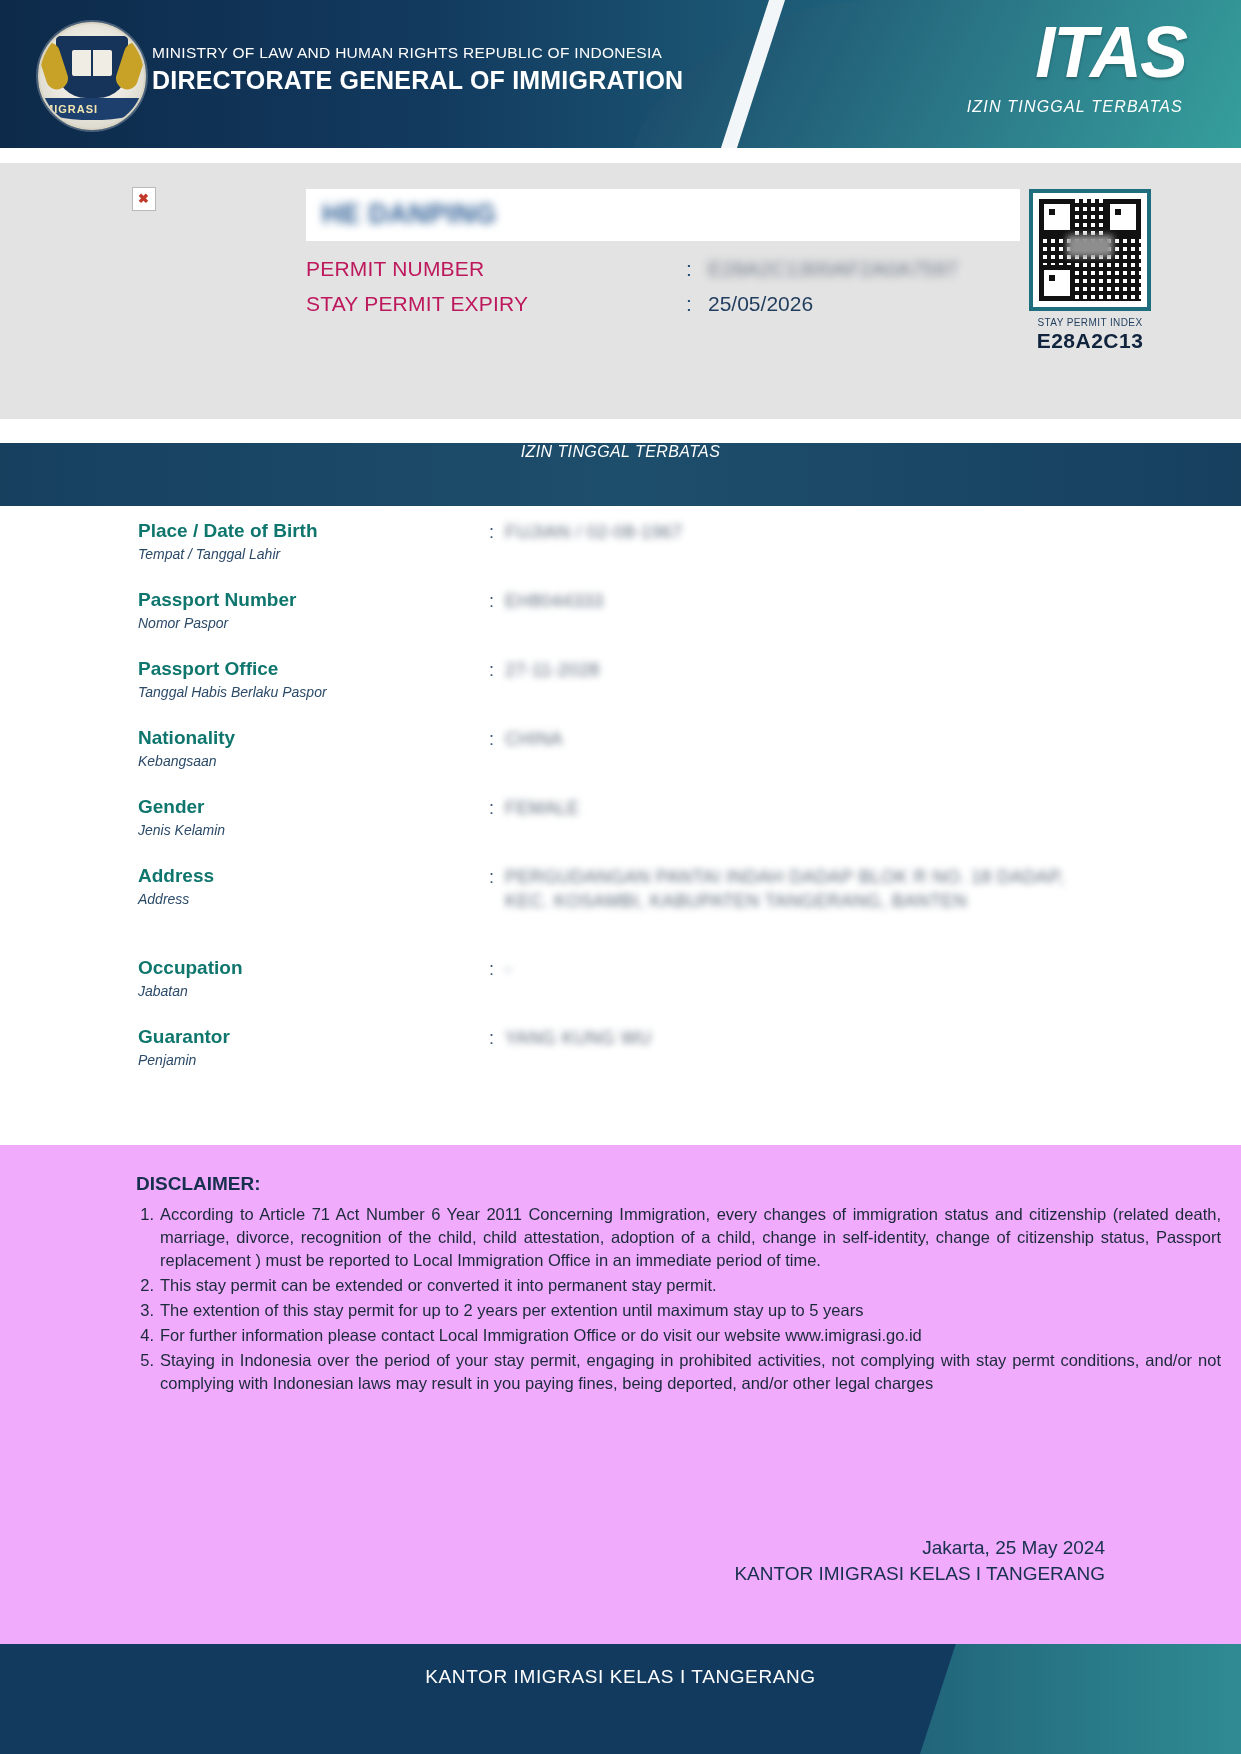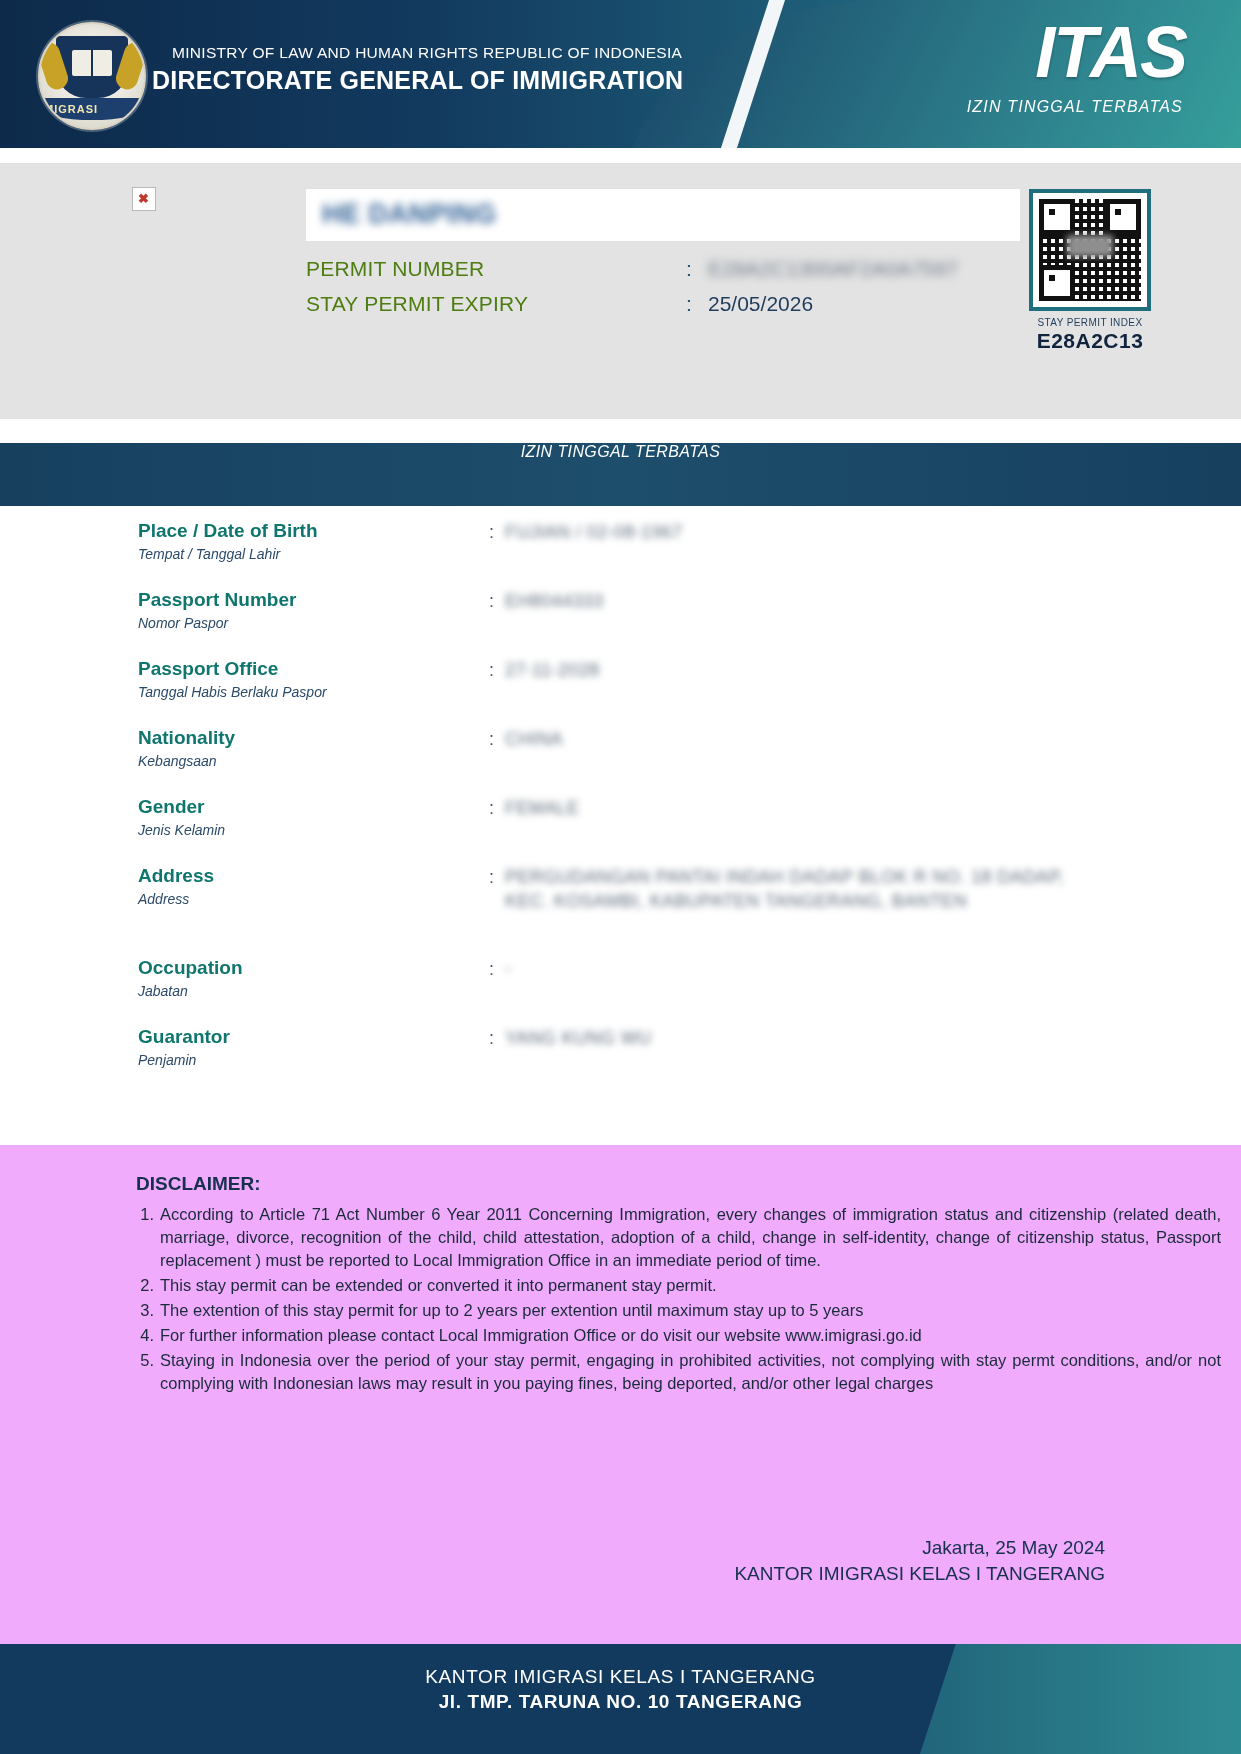--- a/index.html
+++ b/index.html
@@ -65,21 +65,21 @@
     border-radius:0 0 50% 50%;
   }
   .crest .book{
     position:absolute;left:32px;top:26px;width:40px;height:26px;background:#f0eee4;border-radius:2px;
   }
   .crest .book:after{
     content:"";position:absolute;left:19px;top:0;width:2px;height:26px;background:#16335a;
   }
   .ministry{
     position:absolute;left:152px;top:44px;color:#ffffff;
-    font-size:15.5px;letter-spacing:.3px;margin-left:20px;
+    font-size:15.5px;letter-spacing:.3px;
   }
   .directorate{
     position:absolute;left:152px;top:66px;color:#ffffff;
     font-size:25px;font-weight:bold;letter-spacing:.2px;
   }
   .itas-logo{
     position:absolute;right:55px;top:16px;color:#ffffff;
     font-size:72px;font-weight:bold;font-style:italic;letter-spacing:-2px;
     line-height:72px;
     text-shadow:0 2px 3px rgba(0,0,0,.25);
@@ -104,21 +104,21 @@
   .namebar{
     position:absolute;left:306px;top:26px;width:714px;height:52px;
     background:#ffffff;
   }
   .holder-name{
     position:absolute;left:16px;top:10px;
     font-size:27px;font-weight:bold;color:#2f5f95;letter-spacing:.5px;
     filter:blur(4.2px);
   }
   .row-label{
-    position:absolute;font-size:21px;color:#4d7c0f;letter-spacing:.2px;
+    position:absolute;font-size:21px;color:#be185d;letter-spacing:.2px;
   }
   .row-colon{position:absolute;font-size:21px;color:#1f4e79;}
   .row-value{position:absolute;font-size:21px;color:#1f3c5c;}
   .blurred{filter:blur(4px);color:#6f7b8a;}
   .qr-wrap{
     position:absolute;left:1029px;top:26px;width:122px;height:122px;
     border:4px solid #1e6e7e;background:#ffffff;padding:6px;box-sizing:border-box;
   }
   .qr{
     width:100%;height:100%;
@@ -354,15 +354,14 @@
     </div>
   </div>
   <div class="sign-1">Jakarta, 25 May 2024</div>
   <div class="sign-2">KANTOR IMIGRASI KELAS I TANGERANG</div>
 </div>
 
 <div class="footer">
   <div class="fswoosh"></div>
   <div class="fcontent">
     <div class="l1">KANTOR IMIGRASI KELAS I TANGERANG</div>
-    <div class="l2">Jl. TMP. TARUNA NO. 10 TANGERANG</div>
   </div>
 </div>
 
 </body></html>

